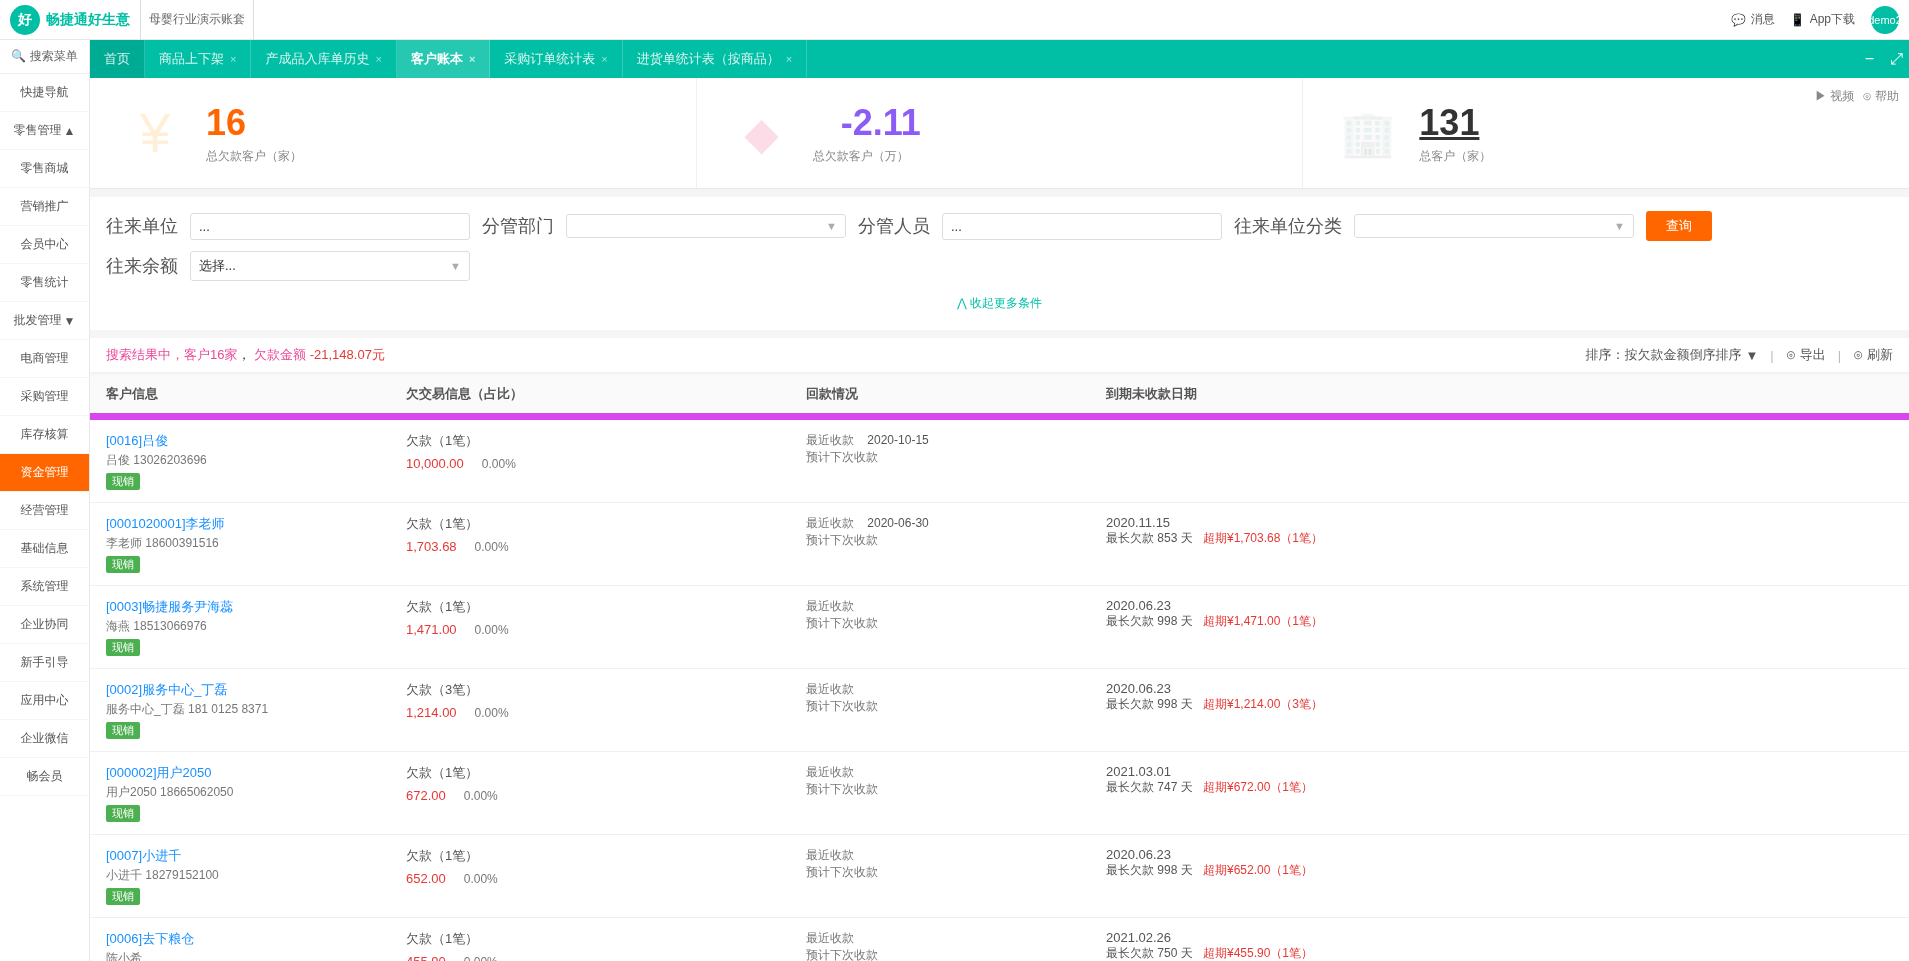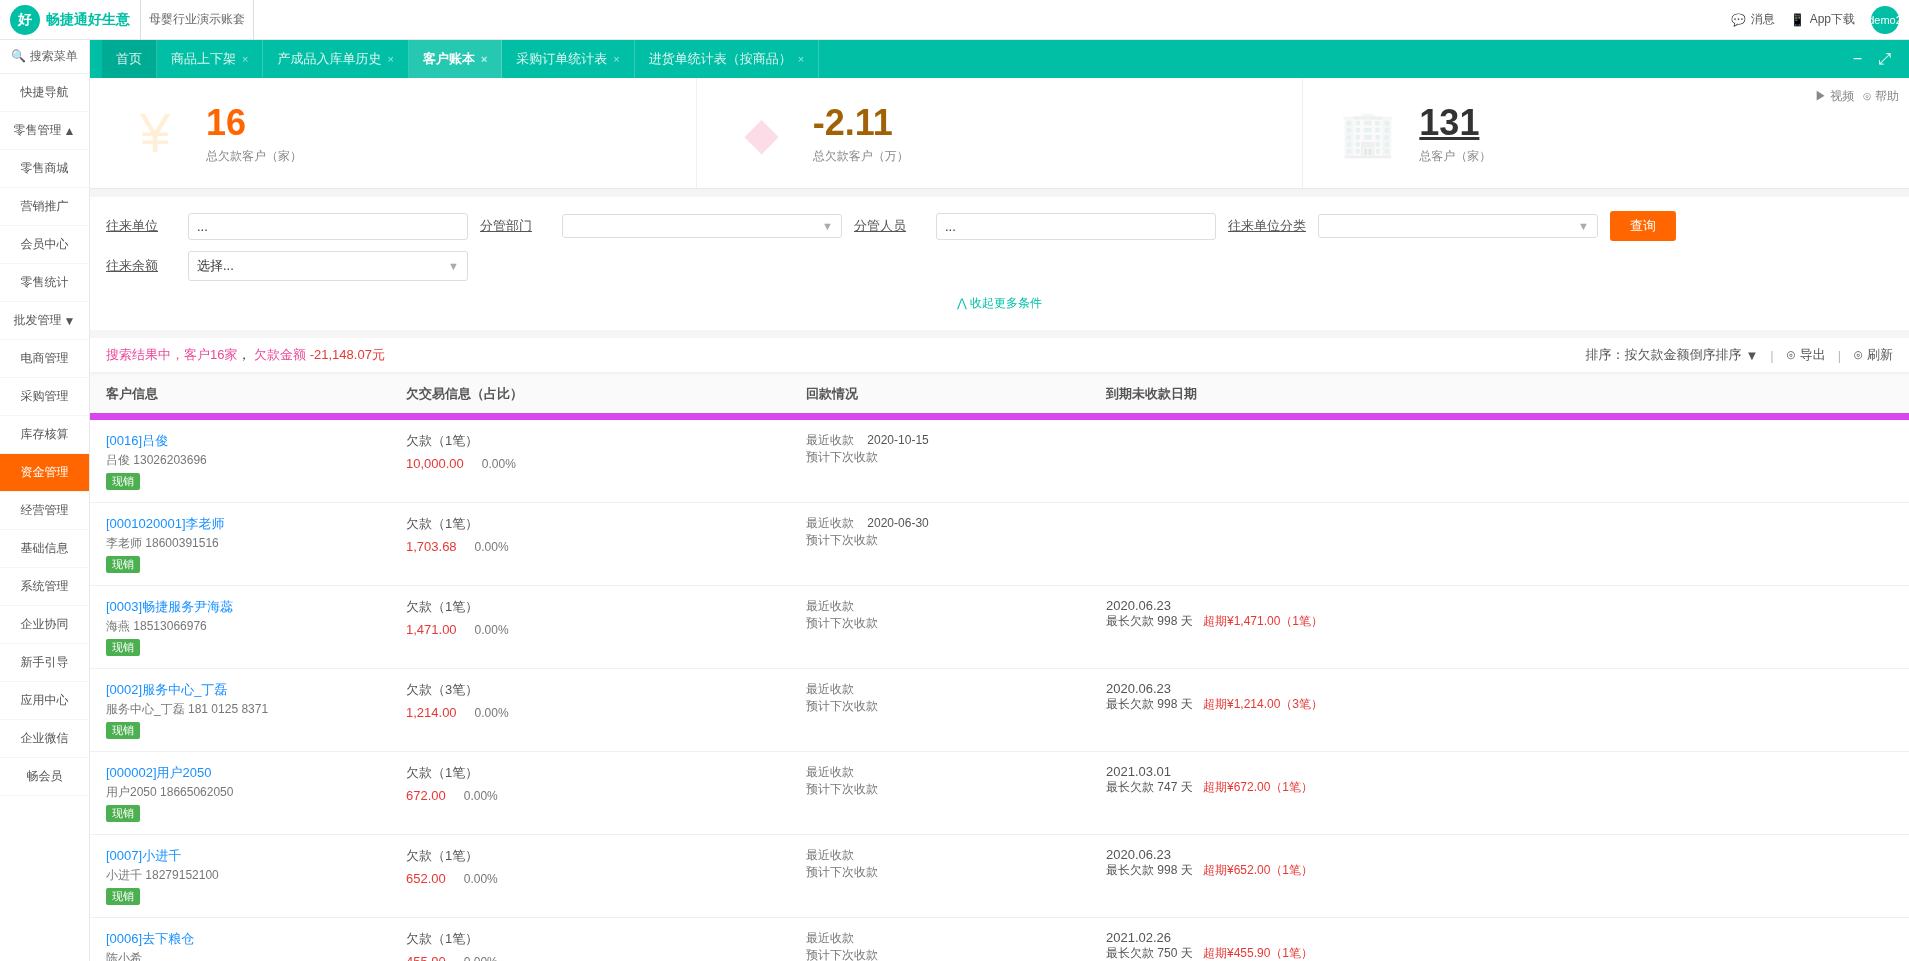--- a/index.html
+++ b/index.html
@@ -21,47 +21,47 @@
     .main-layout { display: flex; flex: 1; overflow: hidden; }
 
     
     .sidebar { width: 90px; background: #fff; border-right: 1px solid #e8e8e8; display: flex; flex-direction: column; overflow-y: auto; }
     .sidebar-search { padding: 8px; color: #666; font-size: 12px; border-bottom: 1px solid #f0f0f0; cursor: pointer; text-align: center; }
     .sidebar-item { padding: 10px 5px; text-align: center; cursor: pointer; font-size: 12px; color: #555; border-bottom: 1px solid #f5f5f5; }
     .sidebar-item.active { background: #ff6600; color: white; }
     .sidebar-item.has-arrow { display: flex; align-items: center; justify-content: center; gap: 2px; }
 
     
-    .tab-bar { display: flex; align-items: center; background: #00bfa5; height: 38px; padding: 0 12px; overflow: hidden; }
+    .tab-bar { display: flex; align-items: center; background: #00bfa5; height: 38px; padding: 0 0; overflow: hidden; }
     .tab { display: flex; align-items: center; gap: 6px; padding: 0 14px; height: 38px; color: rgba(255,255,255,0.85); font-size: 13px; cursor: pointer; border-right: 1px solid rgba(255,255,255,0.2); white-space: nowrap; }
     .tab.home { background: rgba(0,0,0,0.1); }
     .tab.active { background: rgba(255,255,255,0.15); color: #fff; font-weight: bold; }
     .tab .close-btn { font-size: 11px; opacity: 0.7; }
     .tab-bar-end { margin-left: auto; display: flex; gap: 4px; }
     .tab-bar-btn { color: white; font-size: 16px; padding: 0 6px; cursor: pointer; }
 
     
     .content-area { flex: 1; overflow-y: auto; background: #f5f5f5; }
 
     
     .stats-bar { display: flex; background: #fff; margin-bottom: 8px; border-bottom: 1px solid #e8e8e8; }
     .stat-card { flex: 1; display: flex; align-items: center; gap: 16px; padding: 20px 30px; border-right: 1px solid #f0f0f0; position: relative; }
     .stat-card:last-child { border-right: none; }
     .stat-info { }
     .stat-number { font-size: 36px; font-weight: bold; }
     .stat-number.orange { color: #ff6600; }
-    .stat-number.red { color: #a16207; }
+    .stat-number.red { color: #8b5cf6; margin-left: 28px; }
     .stat-number.black { color: #333; text-decoration: underline; }
     .stat-label { font-size: 12px; color: #888; margin-top: 4px; }
     .stat-card-actions { position: absolute; top: 10px; right: 10px; display: flex; gap: 8px; font-size: 12px; color: #888; }
 
     
     .filter-area { background: #fff; padding: 14px 16px; margin-bottom: 8px; }
     .filter-row { display: flex; align-items: center; gap: 12px; margin-bottom: 10px; }
-    .filter-label { font-size: 13px; color: #555; white-space: nowrap; min-width: 70px; text-decoration: underline; }
+    .filter-label { font-size: 18px; color: #555; white-space: nowrap; min-width: 70px; }
     .filter-input { flex: 1; border: 1px solid #ddd; border-radius: 3px; padding: 5px 8px; font-size: 13px; color: #333; max-width: 280px; display: flex; align-items: center; justify-content: space-between; }
     .filter-select { flex: 1; border: 1px solid #ddd; border-radius: 3px; padding: 5px 8px; font-size: 13px; color: #333; max-width: 280px; display: flex; align-items: center; justify-content: space-between; cursor: pointer; }
     .filter-arrow { color: #aaa; font-size: 11px; }
     .collapse-btn { text-align: center; color: #00bfa5; font-size: 12px; cursor: pointer; padding: 4px; }
     .query-btn { background: #ff6600; color: white; border: none; border-radius: 3px; padding: 6px 20px; font-size: 13px; cursor: pointer; }
 
     
     .results-bar { display: flex; align-items: center; justify-content: space-between; padding: 8px 16px; background: #fff; border-bottom: 1px solid #f0f0f0; margin-bottom: 2px; }
     .results-info { font-size: 13px; color: #333; }
     .results-info span { color: #ec4899; }
@@ -354,20 +354,27 @@
       <div class="debt-label">欠款（1笔）</div>
       <div class="debt-row">
         <span class="debt-amount">1,703.68</span>
         <span class="debt-percent">0.00%</span>
       </div>
     </div>
     <div>
       <div class="payback-info">最近收款 &nbsp;&nbsp; <span class="payback-date">2020-06-30</span></div>
       <div class="payback-info">预计下次收款</div>
     </div>
+    <div>
+      <div class="overdue-info">2020.11.15</div>
+      <div>
+        <span class="overdue-days">最长欠款 853 天 &nbsp;</span>
+        <span class="overdue-link">超期¥1,703.68（1笔）</span>
+      </div>
+    </div>
   </div>
               <div class="table-row">
     <div>
       <div class="customer-name">[0003]畅捷服务尹海蕊</div>
       <div class="customer-sub">海燕 18513066976</div>
       <span class="customer-tag">现销</span>
     </div>
     <div>
       <div class="debt-label">欠款（1笔）</div>
       <div class="debt-row">

